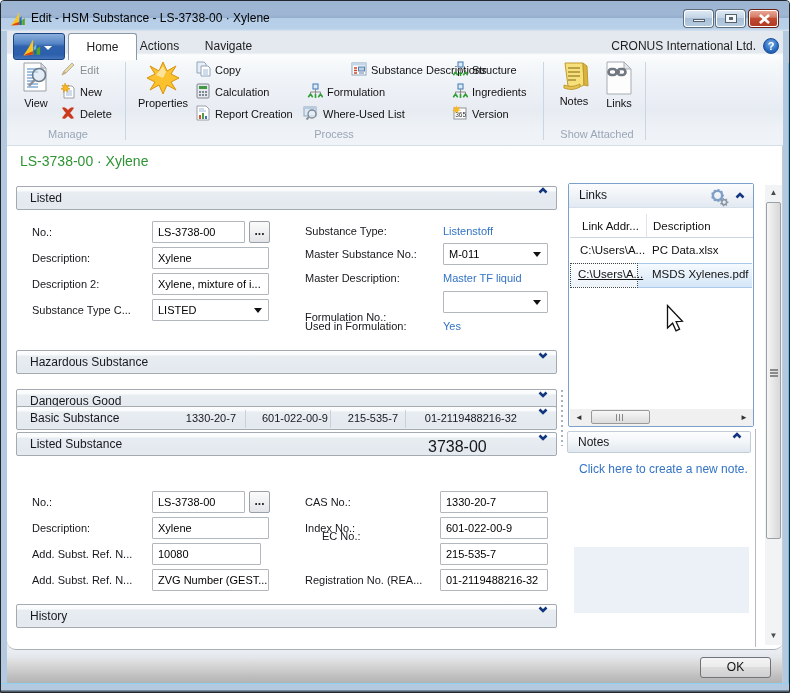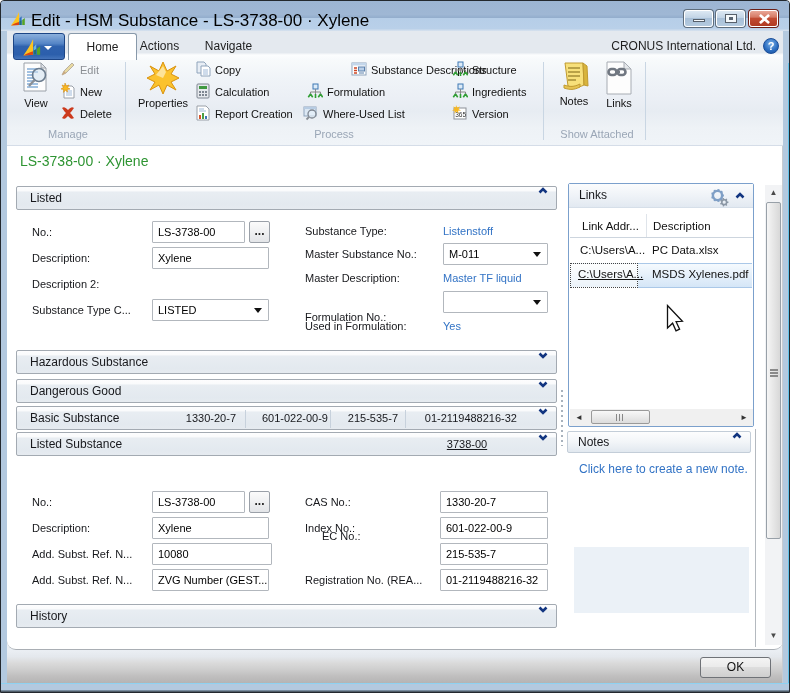--- a/index.html
+++ b/index.html
@@ -5,21 +5,21 @@
 * { margin:0; padding:0; box-sizing:border-box; }
 html,body { width:790px; height:693px; overflow:hidden; }
 body { font-family:"Liberation Sans", sans-serif; position:relative; background:#fff; }
 .abs { position:absolute; }
 
 #frame { position:absolute; left:0; top:0; width:790px; height:693px;
   background:#b3c9df; border:1px solid #23282e; border-radius:4px 4px 0 0; }
 #titlebar { position:absolute; left:0px; top:0px; width:788px; height:30px;
   border-radius:3px 3px 0 0;
   background:linear-gradient(#9cb5d3 0%, #9fb7d4 45%, #94aecd 55%, #b6cee8 58%, #b9d0e9 92%, #d8e2ee 100%); }
-#titletext { position:absolute; left:30px; top:10px; font-size:17px; color:#000; }
+#titletext { position:absolute; left:30px; top:10px; font-size:12px; color:#000; }
 
 .winbtn { position:absolute; top:9px; height:17px; border-radius:3px; border:1px solid #fff;
   box-shadow:0 0 0 1px #5e6d7c; background:linear-gradient(#dce8f3 0%, #c2d4e6 45%, #a8c0d8 50%, #b4cadf 100%); }
 #btnmin { left:683px; width:29px; }
 #btnmax { left:715px; width:29px; }
 #btnclose { left:748px; width:29px; box-shadow:0 0 0 1px #6c1f16;
   background:linear-gradient(#e9a797 0%, #d67b66 40%, #c14b32 50%, #b03a22 100%); }
 #btnmin .bar { position:absolute; left:8px; top:8px; width:12px; height:3px; background:#f4f8fb; border:1px solid #57606b; }
 #btnmax .box { position:absolute; left:8px; top:3px; width:12px; height:9px; background:#f4f8fb; border:1px solid #57606b; }
 #btnmax .box2 { position:absolute; left:3px; top:2px; width:4px; height:3px; background:#5a6572; }
@@ -294,73 +294,74 @@
       <svg class="chev" viewBox="0 0 10 10">
           <path d="M1.5 6.5 L5 3 L8.5 6.5" fill="none" stroke="#123580" stroke-width="2.6"></path>
         </svg>
       </div>
     <div class="flabel" style="left:25px;top:80px;">No.:</div>
     <div class="tbox" style="left:145px;top:75px;width:93px;">LS-3738-00</div>
     <div class="dots3" style="left:242px;top:75px;">...</div>
     <div class="flabel" style="left:25px;top:106px;">Description:</div>
     <div class="tbox" style="left:145px;top:101px;width:117px;">Xylene</div>
     <div class="flabel" style="left:25px;top:132px;">Description 2:</div>
+    <div class="tbox" style="left:145px;top:127px;width:117px;">Xylene, mixture of i...</div>
     <div class="flabel" style="left:25px;top:158px;">Substance Type C...</div>
     <div class="tbox combo" style="left:145px;top:153px;width:117px;">LISTED<div class="arr"></div></div>
     <div class="flabel" style="left:298px;top:79px;">Substance Type:</div>
     <div class="bluelink" style="left:436px;top:79px;">Listenstoff</div>
     <div class="flabel" style="left:298px;top:102px;">Master Substance No.:</div>
     <div class="tbox combo" style="left:436px;top:97px;width:105px;">M-011<div class="arr"></div></div>
     <div class="flabel" style="left:298px;top:126px;">Master Description:</div>
     <div class="bluelink" style="left:436px;top:126px;">Master TF liquid</div>
     <div class="flabel" style="left:298px;top:150px;margin-top:15px;">Formulation No.:</div>
     <div class="tbox combo" style="left:436px;top:145px;width:105px;">&nbsp;<div class="arr"></div></div>
     <div class="flabel" style="left:298px;top:174px;">Used in Formulation:</div>
     <div class="bluelink" style="left:436px;top:174px;">Yes</div>
 
     <div class="band" style="top:204px;">
         <div class="cap">Hazardous Substance</div>
       <svg class="chev" viewBox="0 0 10 10">
           <path d="M1.5 3.5 L5 7 L8.5 3.5" fill="none" stroke="#123580" stroke-width="2.6"></path>
         </svg>
       </div>
-    <div class="band" style="top:233px;">
+    <div class="band" style="top:243px;">
         <div class="cap">Dangerous Good</div>
       <svg class="chev" viewBox="0 0 10 10">
           <path d="M1.5 3.5 L5 7 L8.5 3.5" fill="none" stroke="#123580" stroke-width="2.6"></path>
         </svg>
       </div>
     <div class="band" style="top:260px;">
         <div class="cap">Basic Substance</div>
       <div class="prev" style="position:absolute;left:149px;top:5px;width:70px;text-align:right;font-size:11px;">1330-20-7</div>
       <div style="position:absolute;left:228px;top:3px;width:1px;height:18px;background:#c7d1dc;"></div>
       <div class="prev" style="position:absolute;left:233px;top:5px;width:78px;text-align:right;font-size:11px;">601-022-00-9</div>
       <div style="position:absolute;left:313px;top:3px;width:1px;height:18px;background:#c7d1dc;"></div>
       <div class="prev" style="position:absolute;left:321px;top:5px;width:60px;text-align:right;font-size:11px;">215-535-7</div>
       <div style="position:absolute;left:388px;top:3px;width:1px;height:18px;background:#c7d1dc;"></div>
       <div class="prev" style="position:absolute;left:399px;top:5px;width:101px;text-align:right;font-size:11px;">01-2119488216-32</div>
       <svg class="chev" viewBox="0 0 10 10">
           <path d="M1.5 3.5 L5 7 L8.5 3.5" fill="none" stroke="#123580" stroke-width="2.6"></path>
         </svg>
       </div>
     <div class="band" style="top:286px;">
         <div class="cap">Listed Substance</div>
-      <div class="prev" style="position:absolute;left:411px;top:5px;width:78px;text-align:center;font-size:11px;text-decoration:underline;">3738-00</div>
+      <div class="prev" style="position:absolute;left:411px;top:5px;width:78px;text-align:left;font-size:16px;">3738-00</div>
       <svg class="chev" viewBox="0 0 10 10">
           <path d="M1.5 3.5 L5 7 L8.5 3.5" fill="none" stroke="#123580" stroke-width="2.6"></path>
         </svg>
       </div>
 
     <div class="flabel" style="left:25px;top:350px;">No.:</div>
     <div class="tbox" style="left:145px;top:345px;width:93px;">LS-3738-00</div>
     <div class="dots3" style="left:242px;top:345px;">...</div>
     <div class="flabel" style="left:25px;top:376px;">Description:</div>
     <div class="tbox" style="left:145px;top:371px;width:117px;">Xylene</div>
     <div class="flabel" style="left:25px;top:402px;">Add. Subst. Ref. N...</div>
-    <div class="tbox" style="left:145px;top:397px;width:120px;">10080</div>
+    <div class="tbox" style="left:145px;top:397px;width:109px;">10080</div>
     <div class="flabel" style="left:25px;top:428px;">Add. Subst. Ref. N...</div>
     <div class="tbox" style="left:145px;top:423px;width:117px;">ZVG Number (GEST...</div>
     <div class="flabel" style="left:298px;top:350px;">CAS No.:</div>
     <div class="tbox" style="left:433px;top:345px;width:108px;">1330-20-7</div>
     <div class="flabel" style="left:298px;top:376px;">Index No.:</div>
     <div class="tbox" style="left:433px;top:371px;width:108px;">601-022-00-9</div>
     <div class="flabel" style="left:298px;top:384px;margin-left:17px;">EC No.:</div>
     <div class="tbox" style="left:433px;top:397px;width:108px;">215-535-7</div>
     <div class="flabel" style="left:298px;top:428px;">Registration No. (REA...</div>
     <div class="tbox" style="left:433px;top:423px;width:108px;">01-2119488216-32</div>

